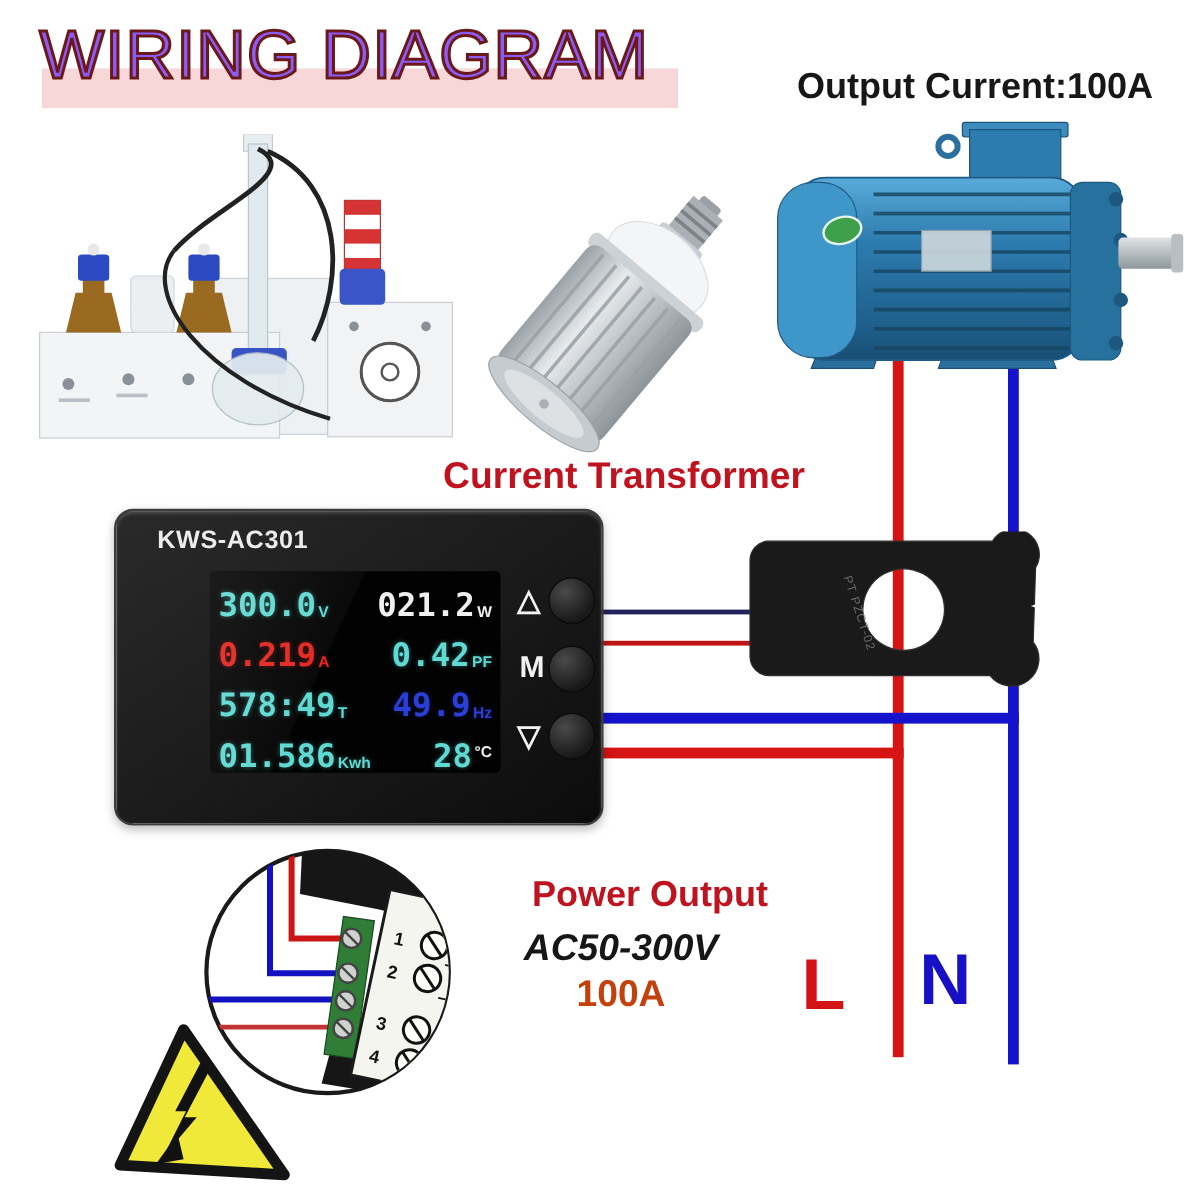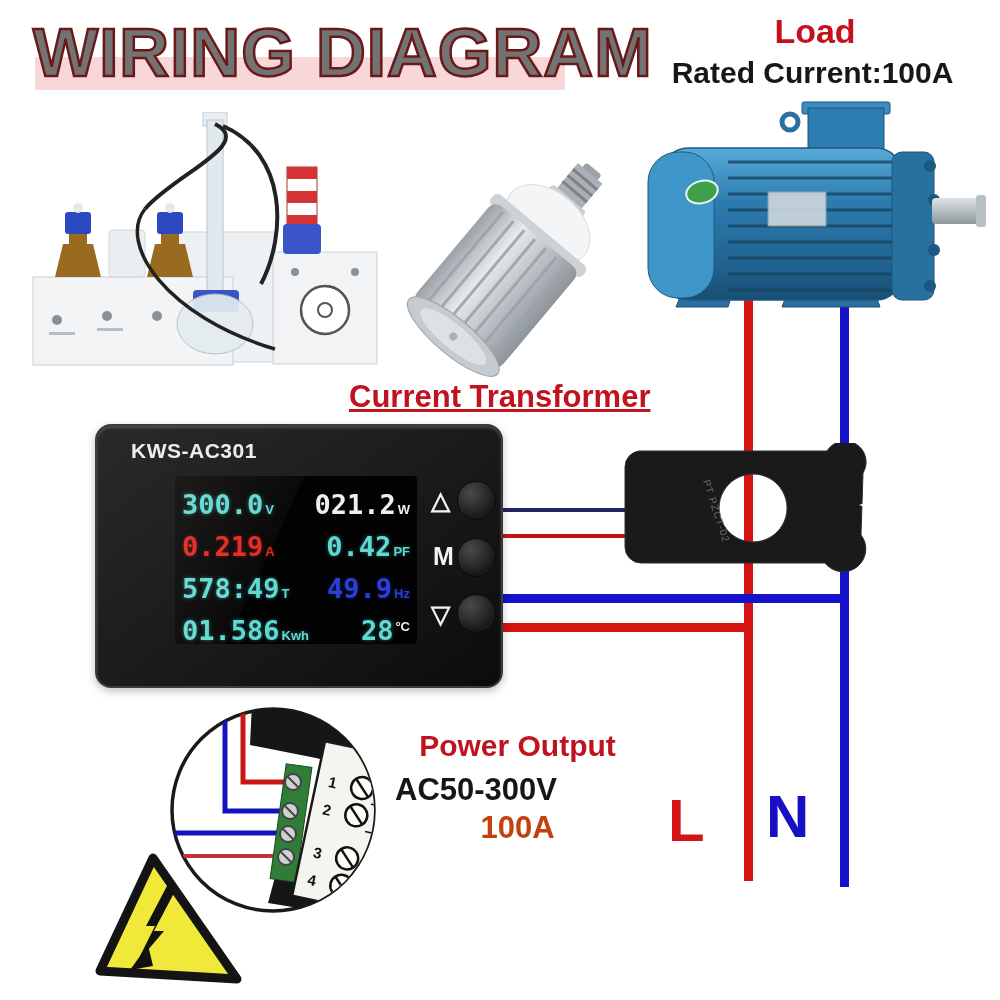--- a/index.html
+++ b/index.html
@@ -2,32 +2,32 @@
 <html><head>
 <meta charset="utf-8">
 <style>
   html,body{margin:0;padding:0;background:#fff;}
   .stage{position:relative;width:1000px;height:1000px;background:#ffffff;overflow:hidden;
          font-family:"Liberation Sans",sans-serif;}
   .abs{position:absolute;}
 
   
   .title-band{left:35px;top:57px;width:530px;height:33px;background:#f7d7d7;z-index:1;}
-  .title{left:33px;top:13px;z-index:2;font-size:69px;font-weight:700;letter-spacing:1px;
-         color:#737373;-webkit-text-stroke:2.5px #6a1818;white-space:nowrap;}
+  .title{left:33px;top:13px;z-index:2;font-size:57px;font-weight:400;letter-spacing:1px;
+         color:#8b5cf6;-webkit-text-stroke:2.5px #6a1818;white-space:nowrap;}
   @supports not (-webkit-text-stroke:1px #000){
     .title{color:#6a1818;}
   }
 
   
   .load-title{left:700px;top:12px;width:230px;text-align:center;font-size:34px;font-weight:800;color:#c6101c;z-index:3;}
   .load-rated{left:630px;top:56px;width:365px;text-align:center;font-size:30px;font-weight:600;color:#171717;z-index:3;}
-  .ct-title{left:349px;top:379px;width:370px;font-size:31px;font-weight:800;color:#bf1320;z-index:3;text-decoration:underline;}
-  .po-title{left:395px;top:729px;width:245px;text-align:center;font-size:30px;font-weight:800;color:#bf1320;z-index:3;}
-  .po-range{left:395px;top:772px;width:245px;text-align:left;font-size:31px;font-weight:600;color:#161616;z-index:3;}
+  .ct-title{left:335px;top:379px;width:370px;text-align:center;font-size:31px;font-weight:800;color:#bf1320;z-index:3;}
+  .po-title{left:395px;top:729px;width:245px;text-align:right;font-size:30px;font-weight:800;color:#bf1320;z-index:3;}
+  .po-range{left:395px;top:772px;width:245px;text-align:center;font-size:31px;font-weight:600;color:#161616;z-index:3;font-style:italic;}
   .po-amp{left:395px;top:810px;width:245px;text-align:center;font-size:31px;font-weight:600;color:#c2410c;z-index:3;}
   .mains-l{left:668px;top:786px;font-size:60px;font-weight:800;color:#d41414;z-index:3;}
   .mains-n{left:766px;top:782px;font-size:60px;font-weight:800;color:#1810c4;z-index:3;}
   .footer-warning{left:245px;top:921px;width:690px;text-align:center;font-size:37px;font-weight:800;
                   color:#d2232e;z-index:3;white-space:nowrap;}
 
   
   .wire{position:absolute;z-index:2;}
   .wire-l-vert{left:744px;top:300px;width:9px;height:581px;background:#d61414;}
   .wire-n-vert{left:840px;top:300px;width:9px;height:587px;background:#1512cb;}
@@ -72,22 +72,21 @@
   .warn-svg{left:90px;top:846px;z-index:6;}
 </style>
 </head>
 <body>
 
 <div class="stage">
 
   <div class="abs title-band"></div>
   <div class="abs title">WIRING DIAGRAM</div>
 
-  <div class="abs load-title">Load</div>
-  <div class="abs load-rated">Rated Current:100A</div>
+  <div class="abs load-rated">Output Current:100A</div>
 
   <svg class="abs lab-svg" width="360" height="258" viewBox="0 0 360 258">
     <rect x="150" y="120" width="100" height="130" fill="#eef1f3" stroke="#ccd4d9"></rect>
     <rect x="8" y="165" width="200" height="88" fill="#f2f4f6" stroke="#c9ced4"></rect>
     <rect x="248" y="140" width="104" height="112" fill="#f1f3f5" stroke="#c9ced4"></rect>
 
     <path d="M38,132 L68,132 L76,165 L30,165 Z" fill="#9a6a20"></path>
     <rect x="44" y="120" width="18" height="14" fill="#9a6a20"></rect>
     <rect x="40" y="100" width="26" height="22" rx="3" fill="#2b49c0"></rect>
     <circle cx="53" cy="96" r="5" fill="#e8e8e8"></circle>

